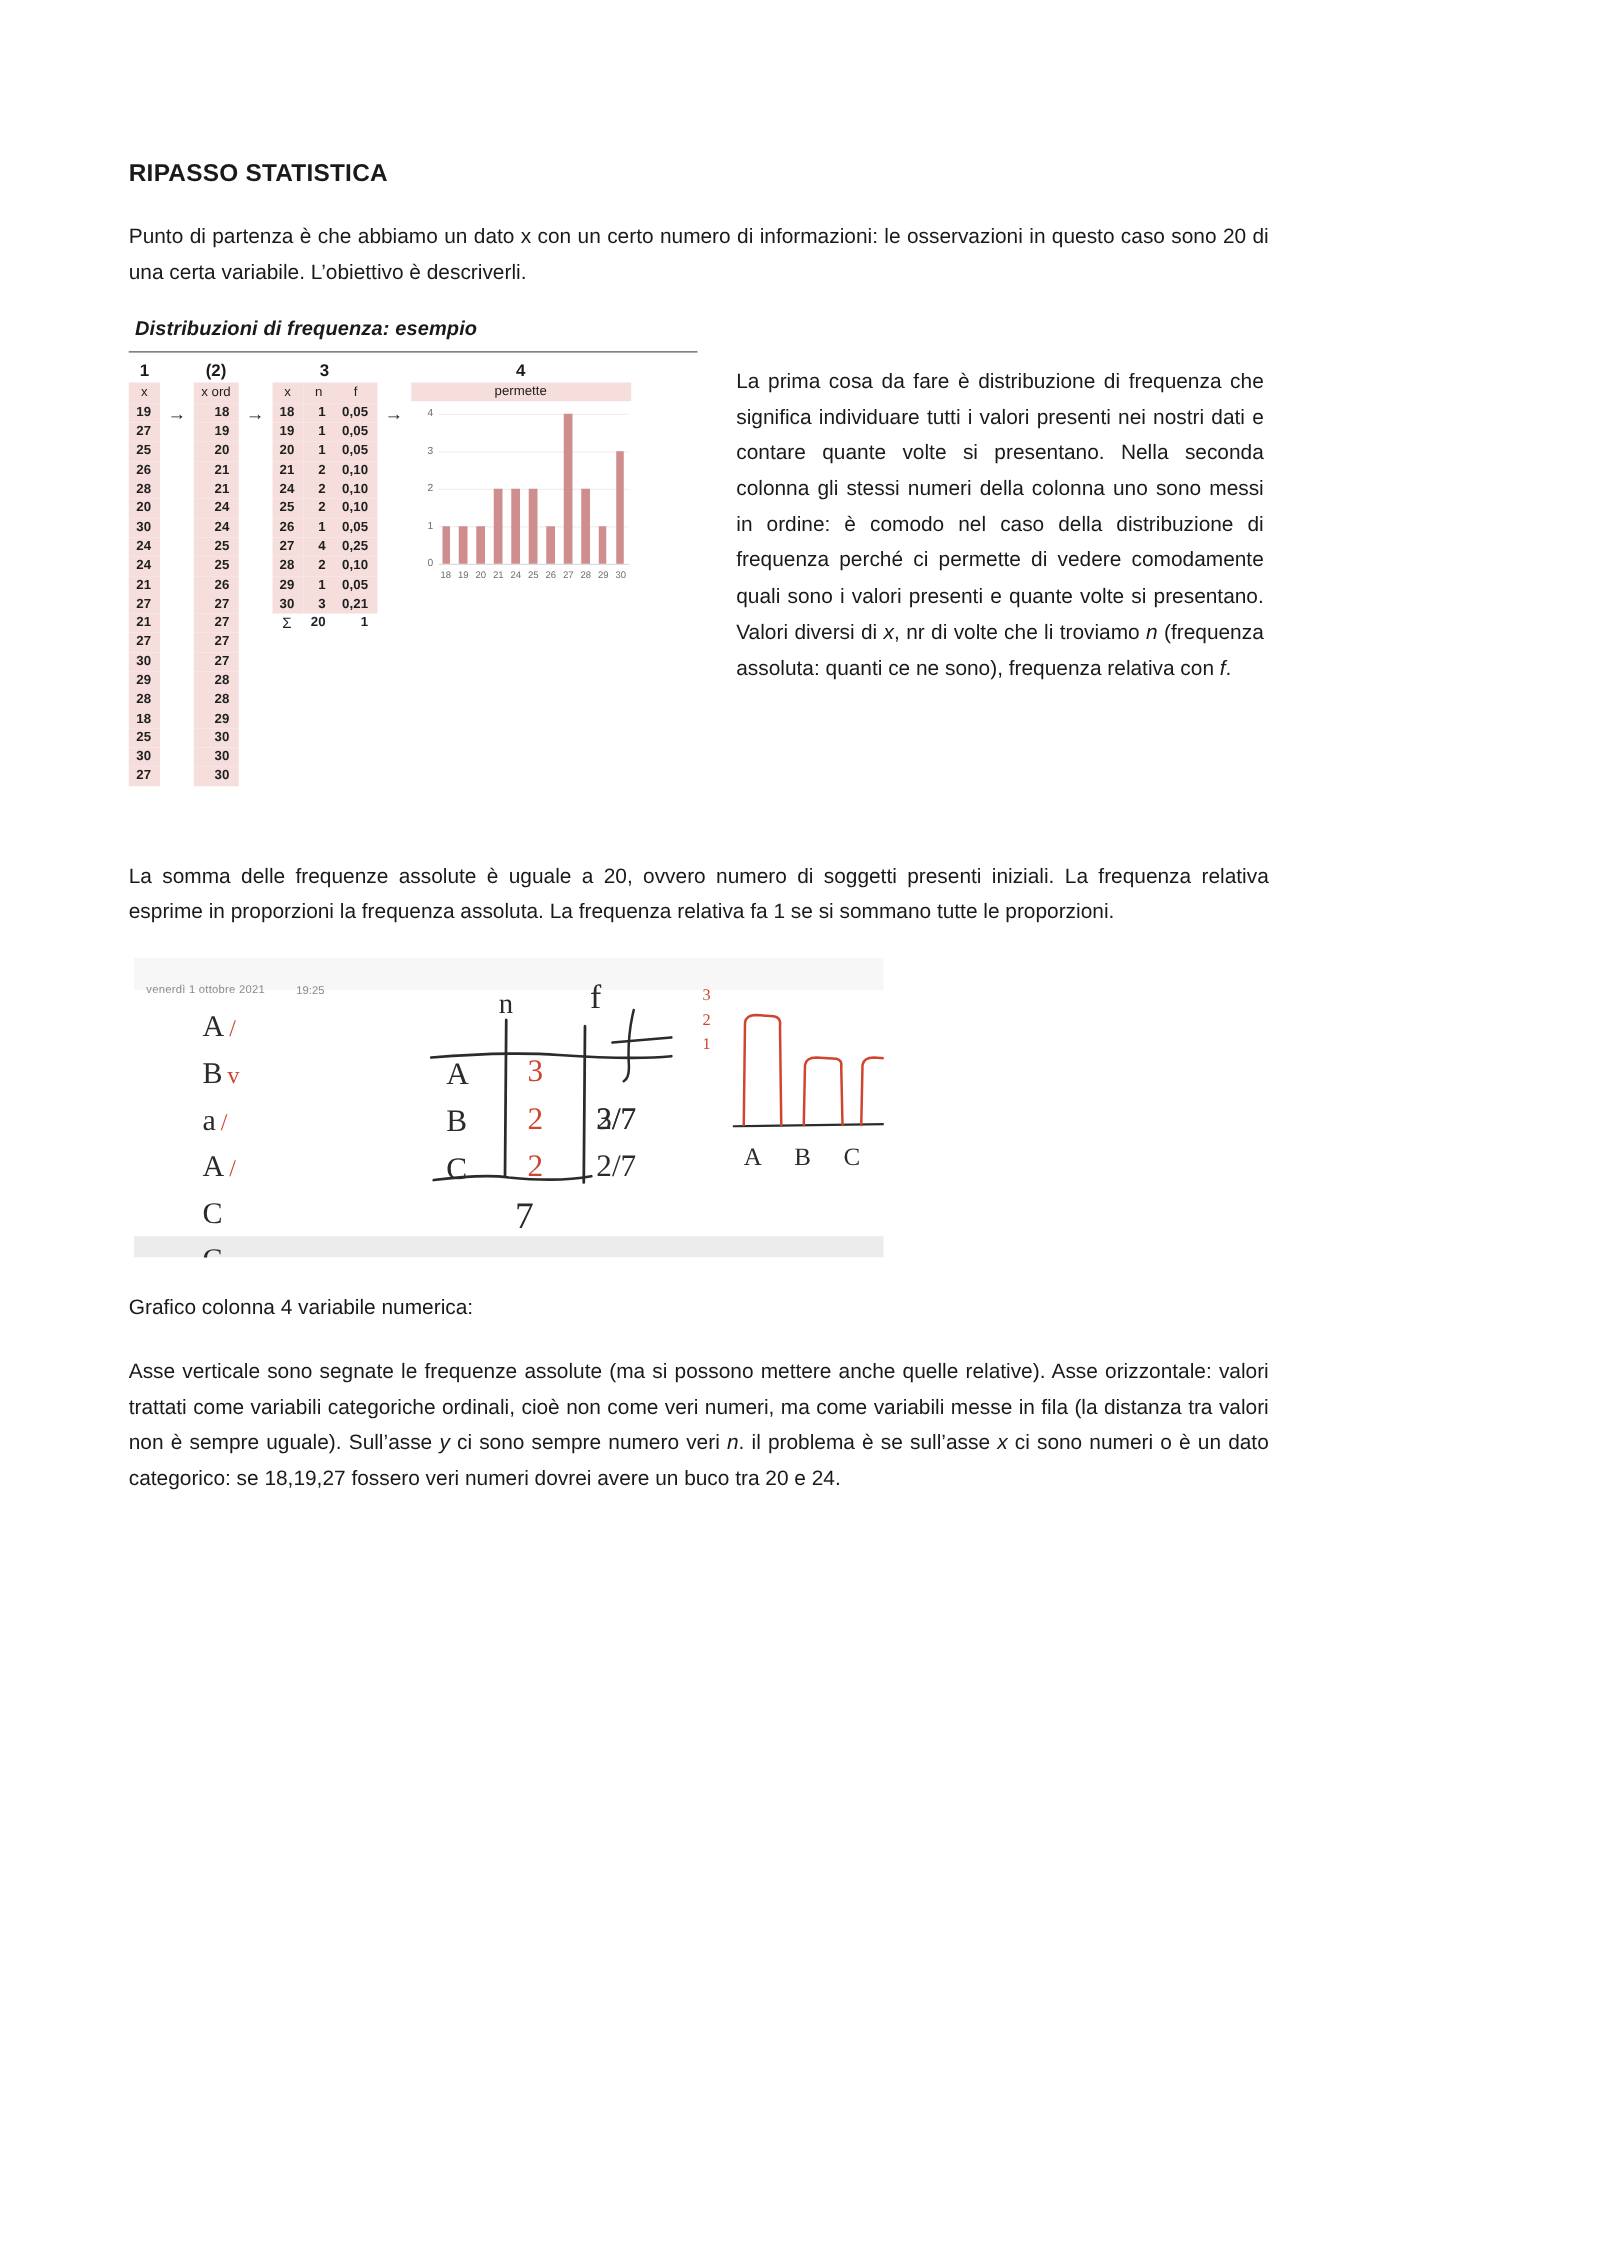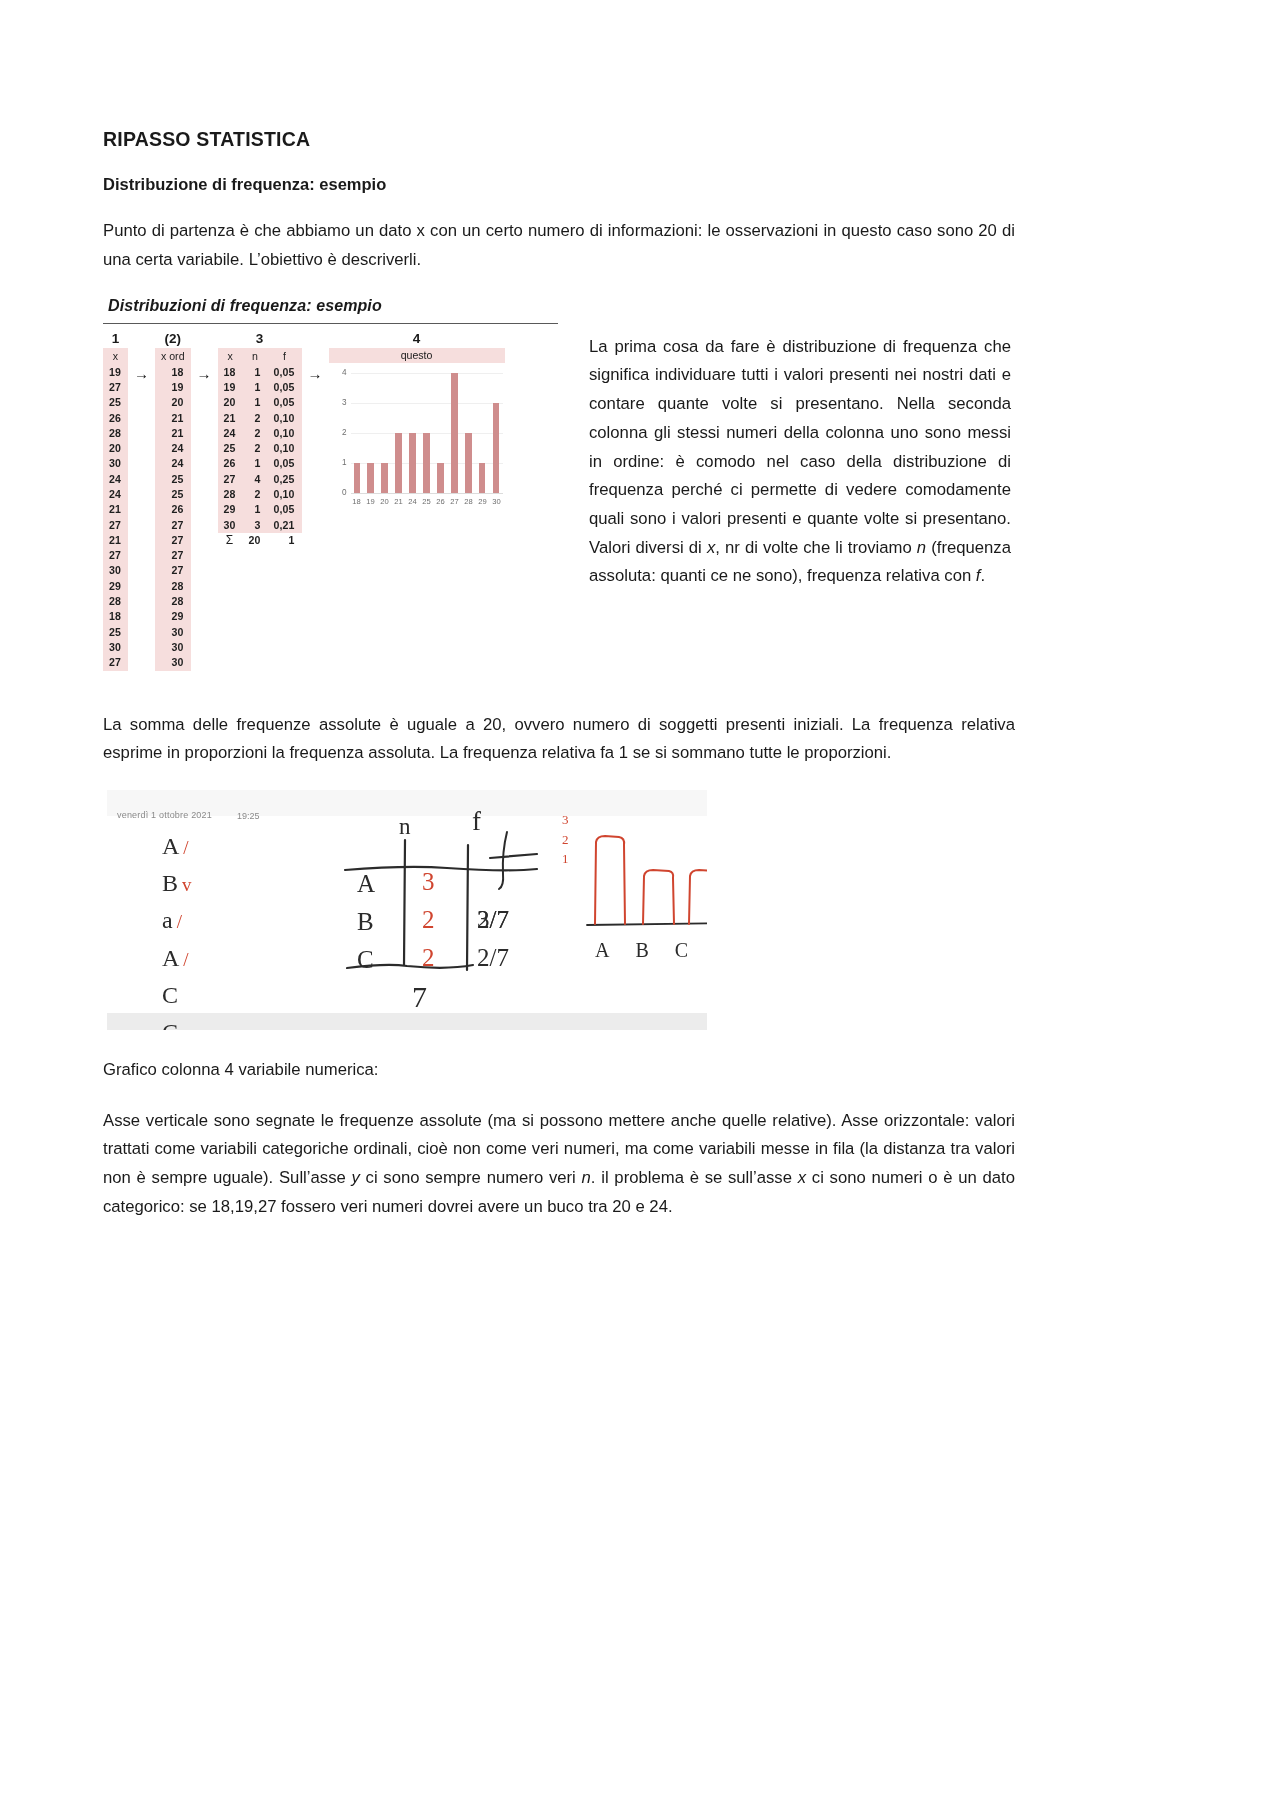--- a/index.html
+++ b/index.html
@@ -39,21 +39,21 @@
     line-height:1.72;
     margin:0 0 22px 0;
     text-align:justify;
     text-justify:inter-word;
   }
 
   
   .slide{
     position:relative;
     width:460px;
-    margin:0 0 4px 0;
+    margin:0 0 22px 0;
   }
   .slide-title{
     font-size:16px;
     font-weight:bold;
     font-style:italic;
     margin:0 0 8px 5px;
     letter-spacing:.1px;
   }
   .slide-rule{
     border-top:1.6px solid #595959;
@@ -218,21 +218,20 @@
   }
 </style>
 </head>
 <body>
 
 <div class="page">
   <div class="content">
 
     <h1 class="doc-title">RIPASSO STATISTICA</h1>
 
-    <h2 class="sub-title">Distribuzione di frequenza: esempio</h2>
 
     <p class="para">Punto di partenza è che abbiamo un dato x con un certo numero di informazioni: le osservazioni in questo caso sono 20 di una certa variabile. L’obiettivo è descriverli.</p>
 
     <div class="slide">
       <div class="slide-title">Distribuzioni di frequenza: esempio</div>
       <div class="slide-rule"></div>
 
       <div class="slide-body">
 
         <div class="col-block">
@@ -457,21 +456,21 @@
                   <td class="plain">1</td>
                 </tr>
               </tbody>
           </table>
         </div>
 
         <div class="arrow">→</div>
 
         <div class="col-block chart-wrap">
           <div class="col-num">4</div>
-          <div class="chart-head">questo</div>
+          <div class="chart-head">permette</div>
           <div class="chart-area">
             <div class="plot">
                 <div class="gridline axis" style="top:120px"></div>
                 <div class="ytick" style="top:120px">0</div>
                 <div class="gridline" style="top:90px"></div>
                 <div class="ytick" style="top:90px">1</div>
                 <div class="gridline" style="top:60px"></div>
                 <div class="ytick" style="top:60px">2</div>
                 <div class="gridline" style="top:30px"></div>
                 <div class="ytick" style="top:30px">3</div>

